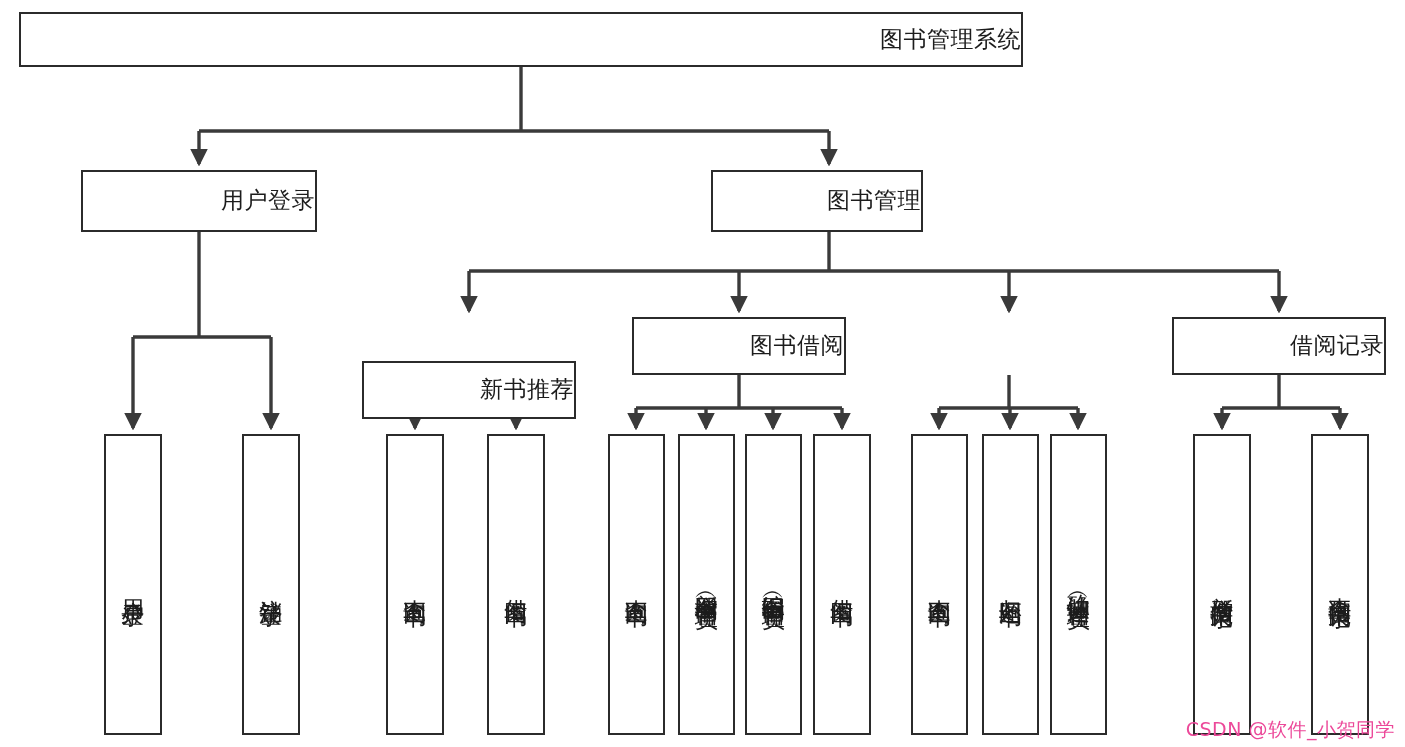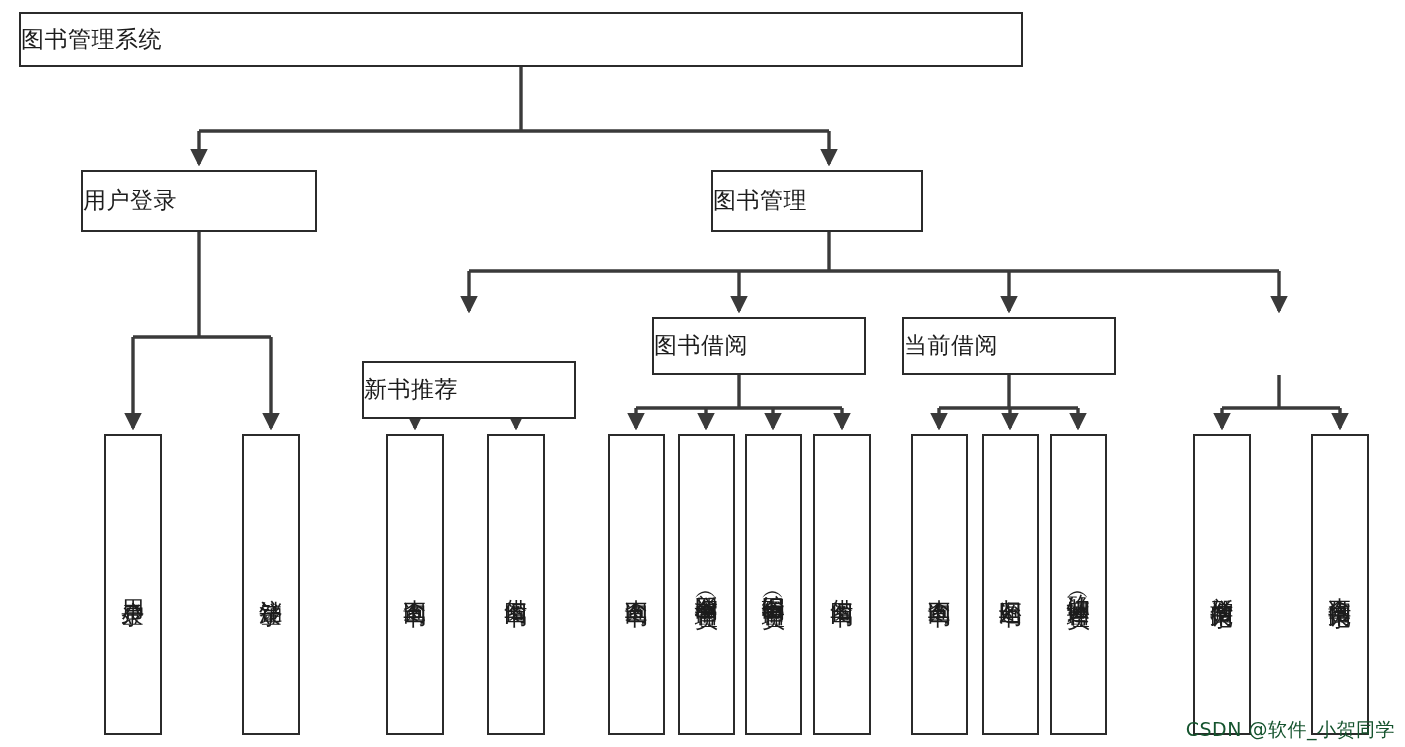--- a/index.html
+++ b/index.html
@@ -25,21 +25,21 @@
     height: 747px;
   }
   .node {
     position: absolute;
     box-sizing: border-box;
     border: 2.5px solid #2b2b2b;
     background: #ffffff;
     color: #1c1c1c;
     display: flex;
     align-items: center;
-    justify-content: flex-start;
+    justify-content: flex-end;
     z-index: 2;
   }
   .node .label {
     display: block;
     text-align: center;
     line-height: 1.12;
     letter-spacing: 0.5px;
   }
   .node.horiz .label {
     font-size: 23px;
@@ -55,21 +55,21 @@
     font-size: 23px;
     line-height: 1.15;
     letter-spacing: 2px;
     white-space: nowrap;
   }
   #watermark {
     position: absolute;
     right: 10px;
     bottom: 4px;
     font-size: 19px;
-    color: #14532d;
+    color: #ec4899;
     z-index: 5;
     white-space: nowrap;
     letter-spacing: 0.5px;
   }
 </style>
 </head>
 <body>
 
 <div id="canvas">
 
@@ -130,25 +130,25 @@
   <div class="node horiz" style="left:81px; top:170px; width:236px; height:62px;">
     <span class="label">用户登录</span>
   </div>
   <div class="node horiz" style="left:711px; top:170px; width:212px; height:62px;">
     <span class="label">图书管理</span>
   </div>
 
   <div class="node horiz" style="left:362px; top:317px; width:214px; height:58px;margin-top:44px;">
     <span class="label">新书推荐</span>
   </div>
-  <div class="node horiz" style="left:652px; top:317px; width:214px; height:58px;">
+  <div class="node horiz" style="left:632px; top:317px; width:214px; height:58px;">
     <span class="label">图书借阅</span>
   </div>
-  <div class="node horiz" style="left:902px; top:317px; width:214px; height:58px;">
-    <span class="label">当前借阅</span>
+  <div class="node horiz" style="left:1172px; top:317px; width:214px; height:58px;">
+    <span class="label">借阅记录</span>
   </div>
 
   <div class="node vert" style="left:104px; top:434px; width:58px; height:301px;">
     <span class="label">用户登录</span>
   </div>
   <div class="node vert" style="left:242px; top:434px; width:58px; height:301px;">
     <span class="label">注销登录</span>
   </div>
   <div class="node vert" style="left:386px; top:434px; width:58px; height:301px;">
     <span class="label">查询图书</span>

